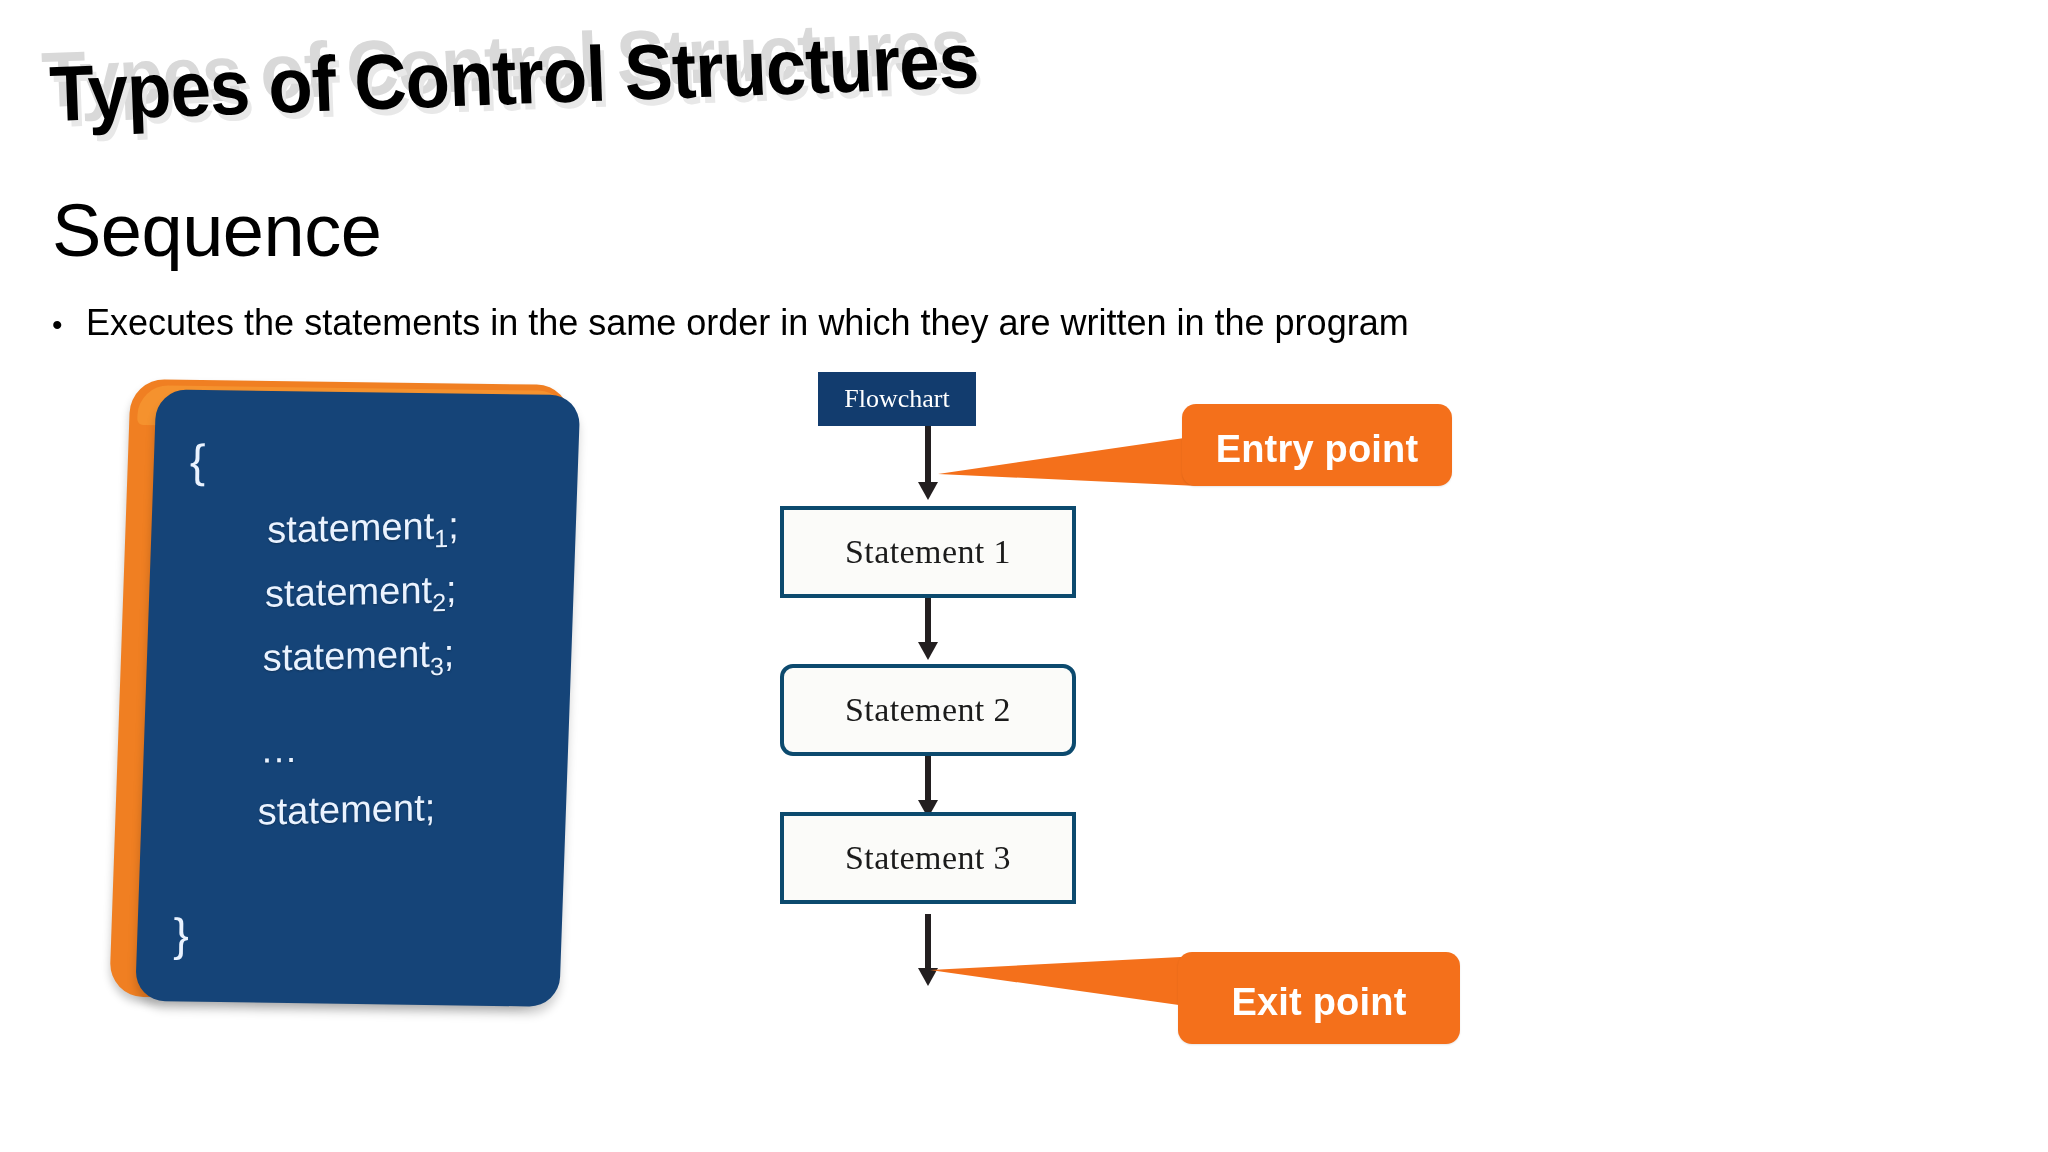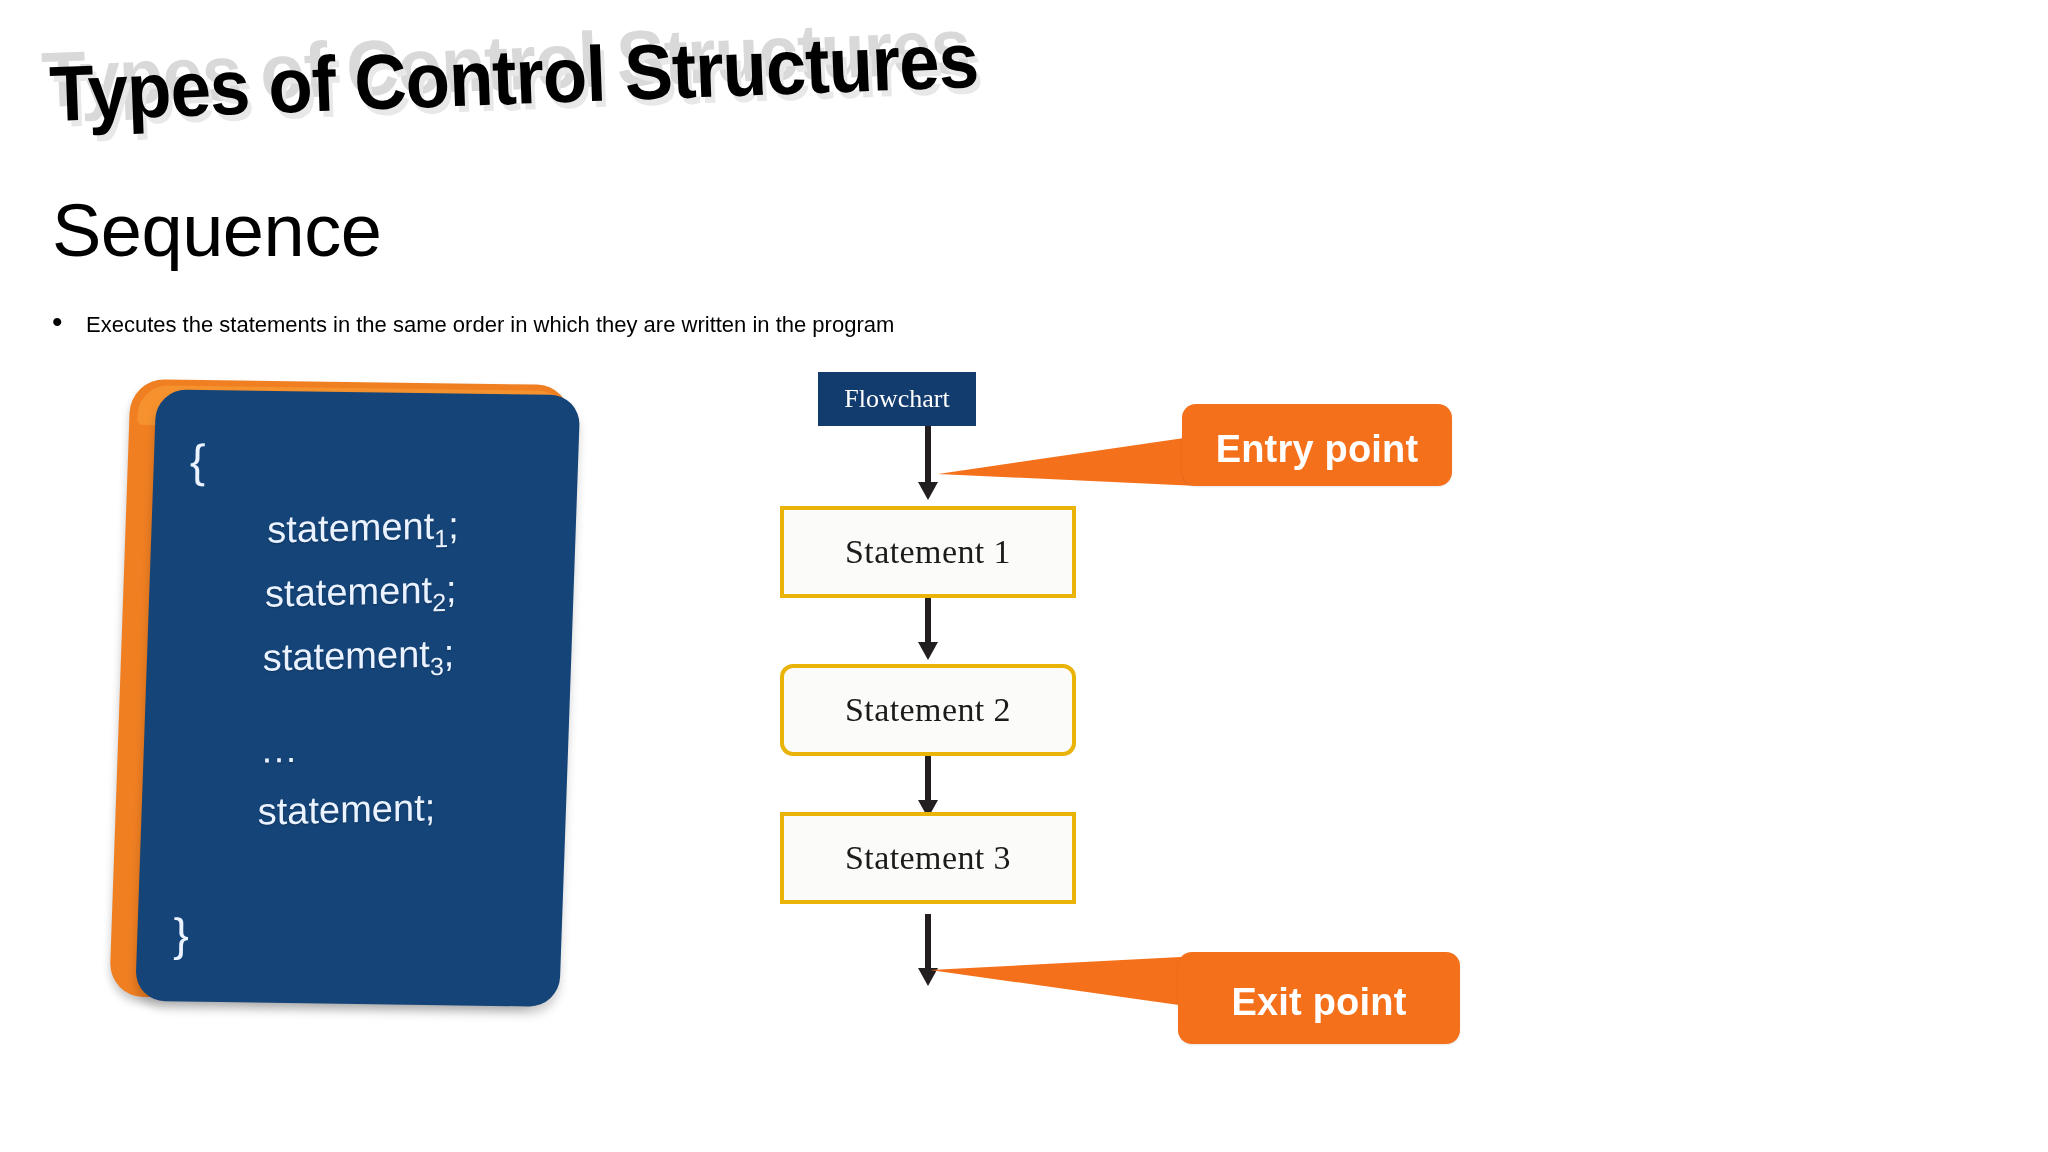--- a/index.html
+++ b/index.html
@@ -96,21 +96,21 @@
   }
   .bullet-dot {
     width: 34px;
     font-size: 30px;
     line-height: 34px;
     color: #000000;
     flex: 0 0 34px;
   }
   .bullet-text {
     font-family: "Liberation Sans", sans-serif;
-    font-size: 22px;
+    font-size: 36px;
     line-height: 36px;
     color: #000000;
     white-space: nowrap;
   }
 
   
   .code-card-area {
     position: absolute;
     left: 120px;
     top: 370px;
@@ -220,21 +220,21 @@
     font-family: Liberation Serif, serif;
     font-size: 26px;
     line-height: 28px;
   }
   .stmt-box {
     position: absolute;
     left: 0px;
     width: 296px;
     height: 92px;
     background: #FBFBF9;
-    border: 4px solid #eab308;
+    border: 4px solid #0c4a6e;
     box-sizing: border-box;
     display: flex;
     align-items: center;
     justify-content: center;
   }
   .stmt-box .stmt-label {
     font-family: "Liberation Serif", serif;
     font-size: 34px;
     line-height: 38px;
     color: #1b1b1b;

